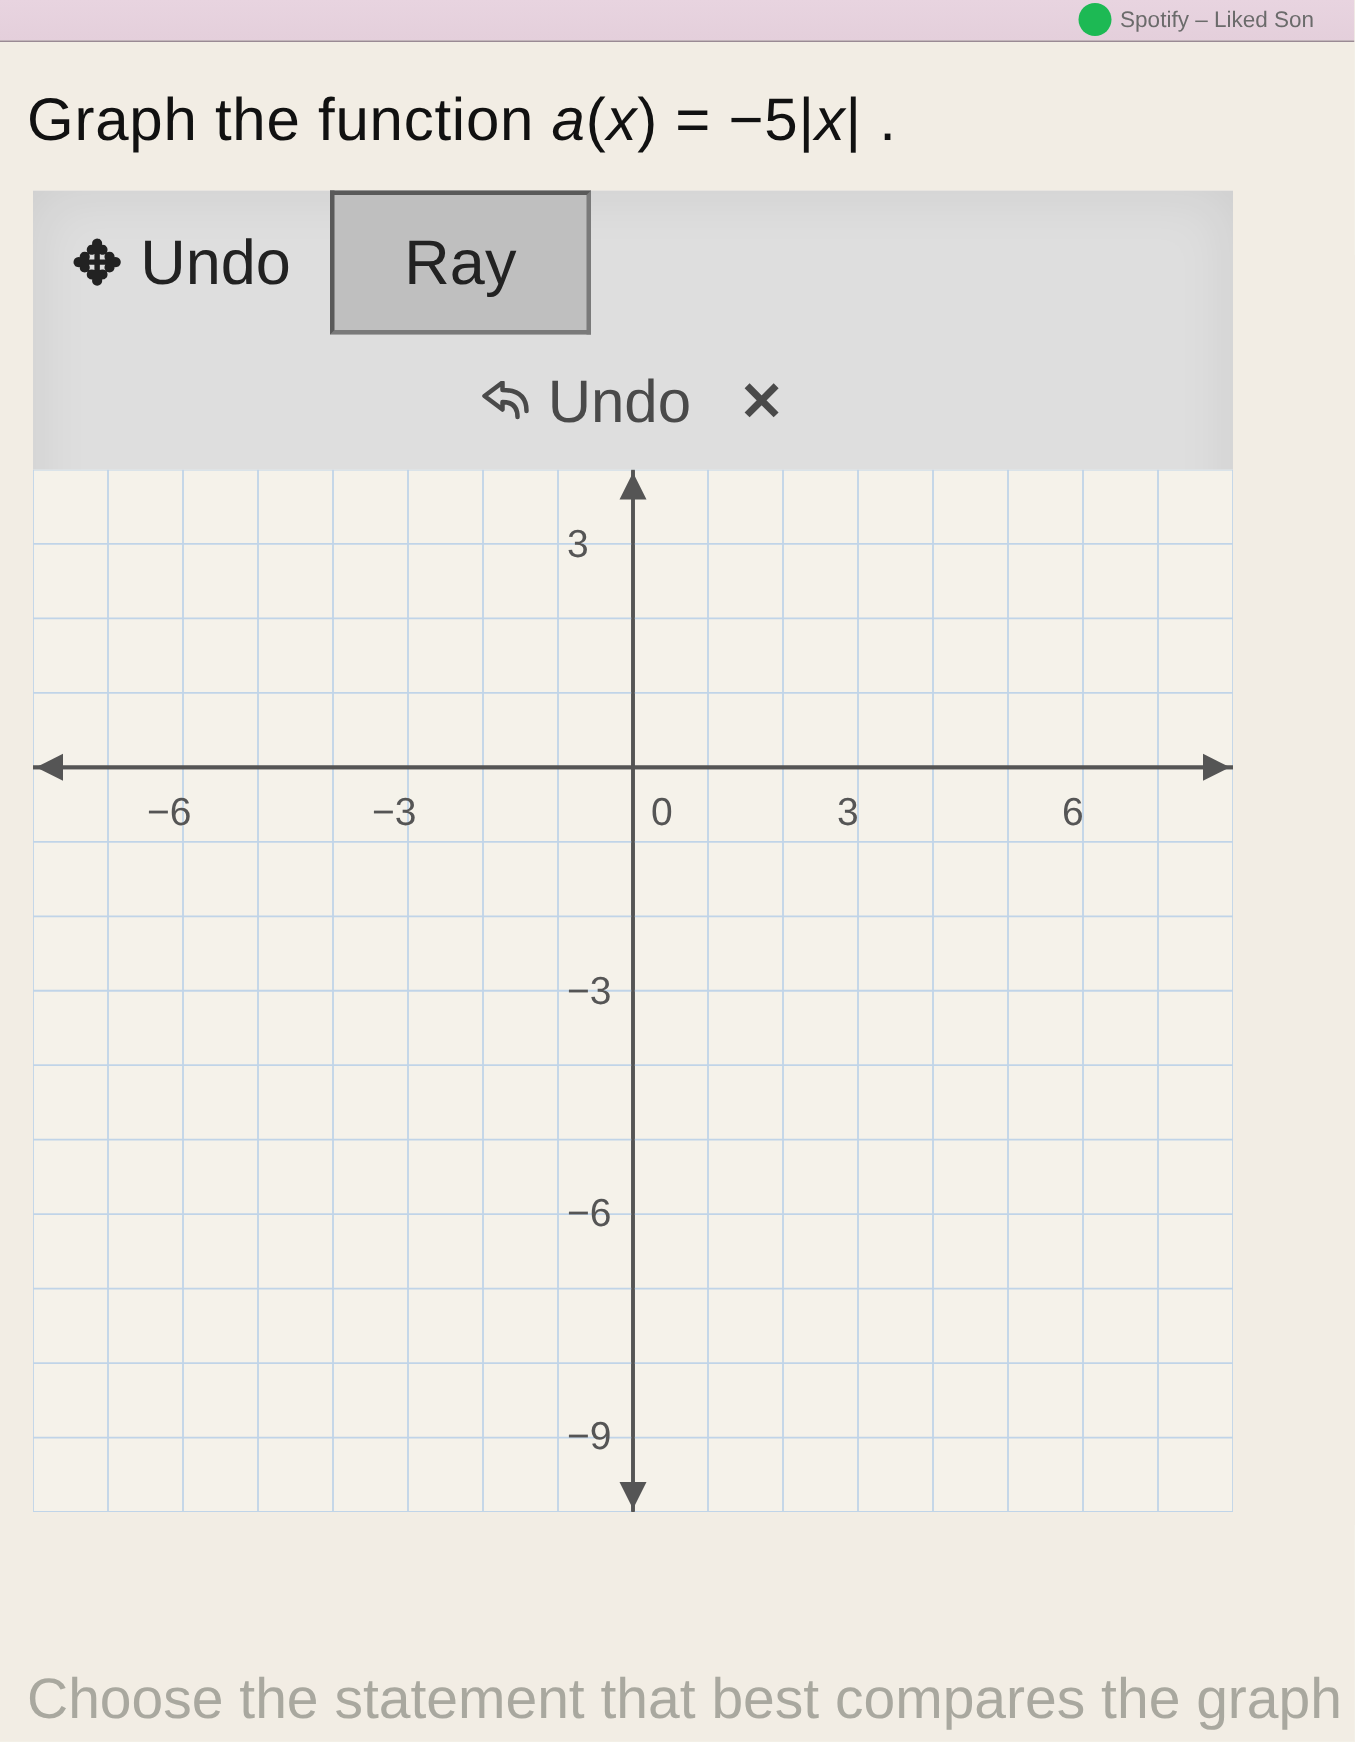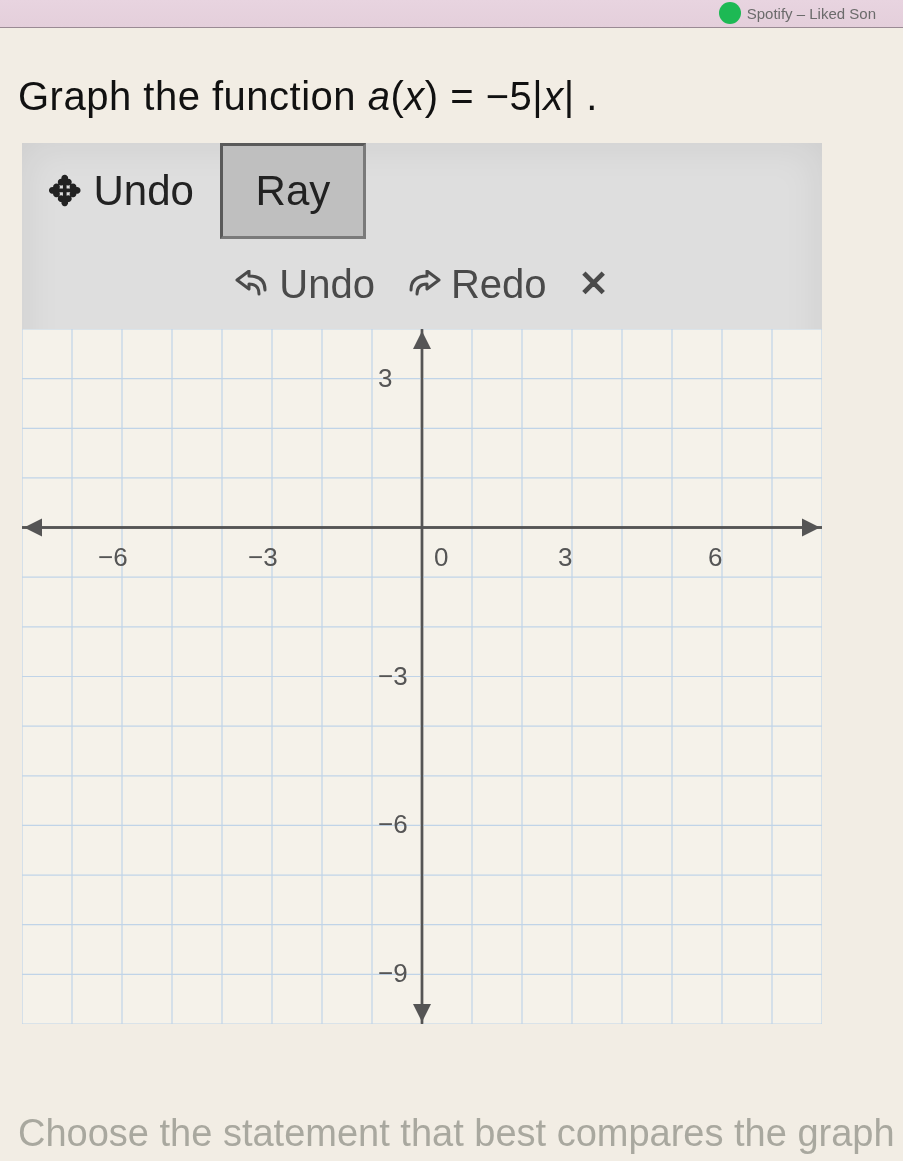--- a/index.html
+++ b/index.html
@@ -27,21 +27,21 @@
     display: flex;
     align-items: center;
     gap: 6px;
   }
   .spotify-dot {
     width: 22px; height: 22px; border-radius: 50%;
     background: #1db954;
     display: inline-block;
   }
   .content {
-    padding: 46px 18px 0 18px;
+    padding: 30px 18px 0 18px;
   }
   .prompt {
     font-size: 40px;
     color: #111;
     font-weight: 400;
     margin-bottom: 24px;
     letter-spacing: 0.5px;
   }
   .prompt i { font-style: italic; }
   .graph-widget {
@@ -63,21 +63,21 @@
     font-size: 42px;
     color: #222;
     padding: 0 26px;
     cursor: pointer;
   }
   .ray-btn {
     background: #bfbfbf;
     border: 3px solid #7a7a7a;
     border-top: 3px solid #5a5a5a;
     border-left: 3px solid #5a5a5a;
-    width: 146px;
+    width: 174px;
     font-size: 42px;
   }
   .move-icon {
     font-size: 40px;
     font-weight: bold;
   }
   .toolbar-row2 {
     display: flex;
     align-items: center;
     justify-content: center;
@@ -143,26 +143,20 @@
         <span>Ray</span>
       </div>
     </div>
 
     <div class="toolbar-row2">
       <div class="tb2-item">
         <svg width="34" height="28" viewBox="0 0 34 28">
           <path d="M30 20 Q30 6 14 6 L14 1 L2 10 L14 19 L14 14 Q24 14 24 24" fill="none" stroke="#4a4a4a" stroke-width="3" stroke-linejoin="round" stroke-linecap="round"></path>
         </svg>
         <span>Undo</span>
-      </div>
-      <div class="tb2-item">
-        <svg width="34" height="28" viewBox="0 0 34 28">
-          <path d="M4 20 Q4 6 20 6 L20 1 L32 10 L20 19 L20 14 Q10 14 10 24" fill="none" stroke="#4a4a4a" stroke-width="3" stroke-linejoin="round" stroke-linecap="round"></path>
-        </svg>
-        <span>Redo</span>
       </div>
       <div class="tb2-item">
         <span style="font-size:36px;font-weight:bold;">✕</span>
       </div>
     </div>
 
     <div class="graph-area">
       <svg width="800" height="695">
         <g class="grid" id="grid-lines">
             <line x1="0" y1="0" x2="0" y2="695" class="minor"></line>

